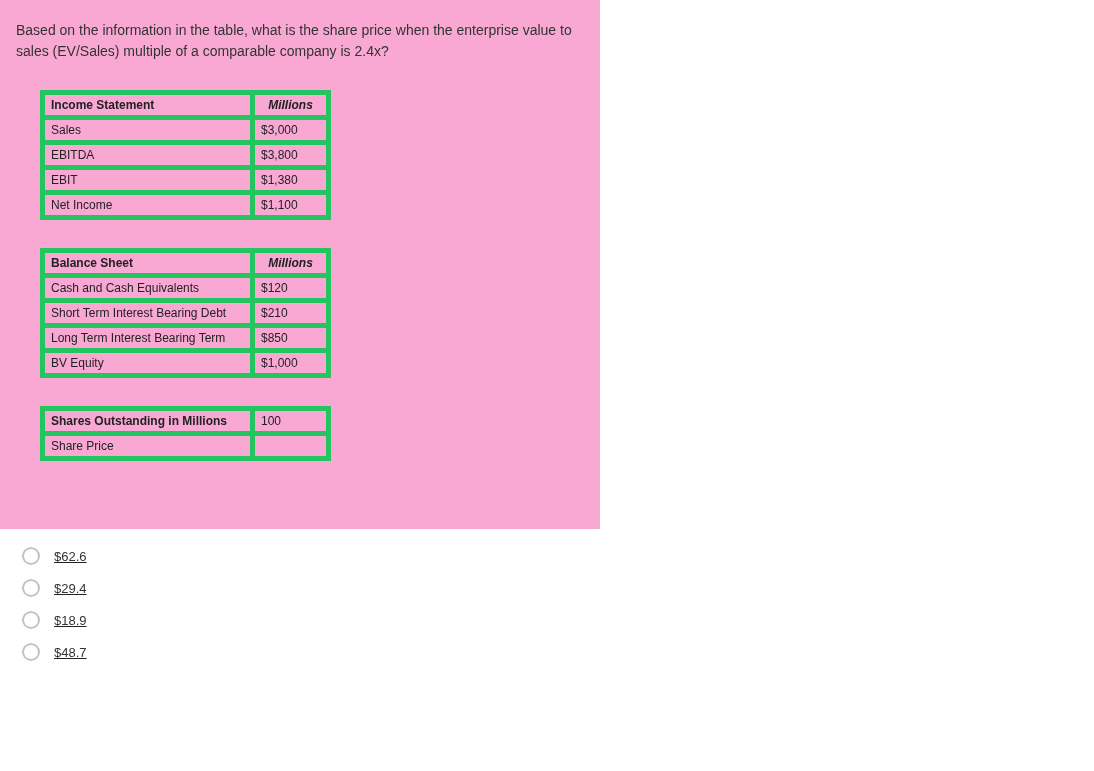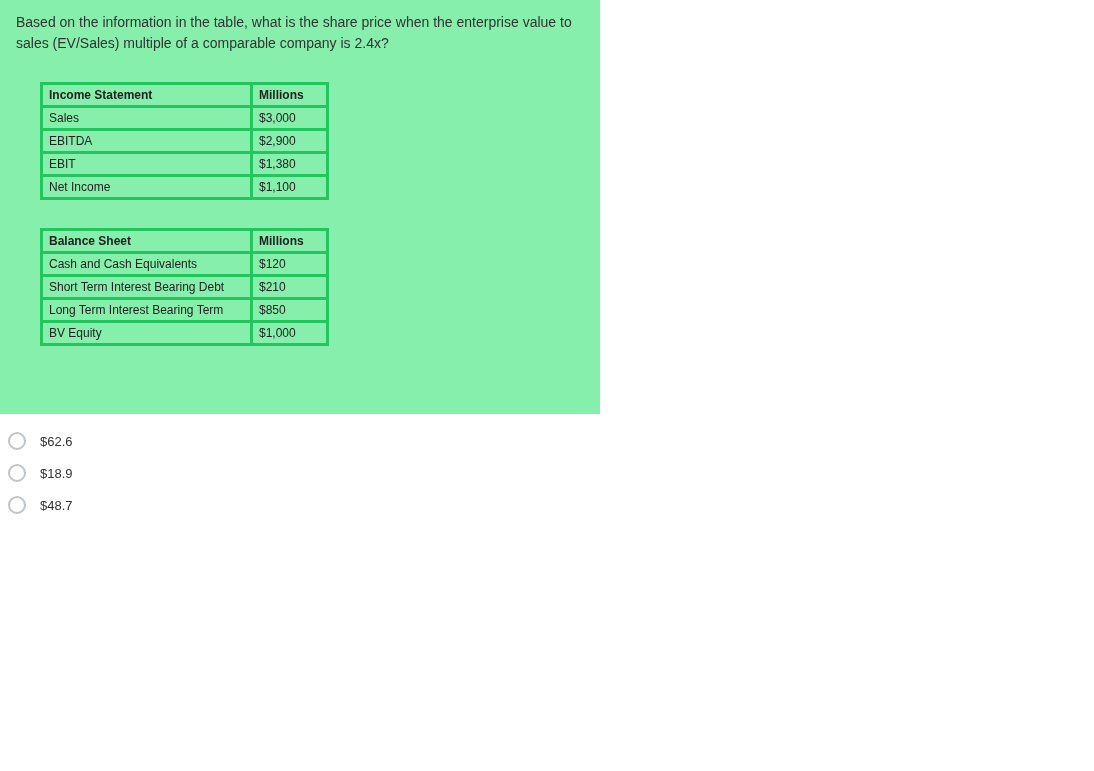--- a/index.html
+++ b/index.html
@@ -4,48 +4,49 @@
 <style>
   * { box-sizing: border-box; }
   body {
     margin: 0;
     font-family: Arial, Helvetica, sans-serif;
     font-size: 13px;
     color: #222;
     background: #fff;
   }
   .question-block {
-    background: #86efac;
-    padding: 12px 16px 40px 16px;
+    background: #f9a8d4;
+    padding: 20px 16px 40px 16px;
     width: 600px;
   }
   .question-text {
     font-size: 14px;
     line-height: 1.5;
     margin-bottom: 28px;
     color: #333;
   }
   .data-table {
     border-collapse: collapse;
     margin-left: 24px;
     margin-bottom: 28px;
     font-size: 12px;
   }
   .data-table td {
-    border: 3px solid #22c55e;
+    border: 5px solid #22c55e;
     padding: 3px 6px;
     height: 20px;
     vertical-align: middle;
   }
   .col-label { width: 210px; text-align: left; }
   .col-value { width: 76px; text-align: left; }
   .hdr-left { font-weight: bold; }
-  .hdr-right { font-weight: bold; text-align: left; }
+  .hdr-right { font-weight: bold; text-align: center; font-style: italic; }
   .answers {
-    padding: 18px 8px;
+    padding: 18px 22px;
+    text-decoration: underline;
   }
   .answer-option {
     display: flex;
     align-items: center;
     margin-bottom: 14px;
     cursor: pointer;
   }
   .radio {
     width: 18px;
     height: 18px;
@@ -70,21 +71,21 @@
         <tr>
       <td class="col-label hdr-left">Income Statement</td>
       <td class="col-value hdr-right">Millions</td>
     </tr>
     <tr>
       <td class="col-label">Sales</td>
       <td class="col-value">$3,000</td>
     </tr>
     <tr>
       <td class="col-label">EBITDA</td>
-      <td class="col-value">$2,900</td>
+      <td class="col-value">$3,800</td>
     </tr>
     <tr>
       <td class="col-label">EBIT</td>
       <td class="col-value">$1,380</td>
     </tr>
     <tr>
       <td class="col-label">Net Income</td>
       <td class="col-value">$1,100</td>
     </tr>
   </tbody>
@@ -108,26 +109,42 @@
       <td class="col-label">Long Term Interest Bearing Term</td>
       <td class="col-value">$850</td>
     </tr>
     <tr>
       <td class="col-label">BV Equity</td>
       <td class="col-value">$1,000</td>
     </tr>
   </tbody>
     </table>
 
+  <table class="data-table">
+    <tbody>
+        <tr>
+      <td class="col-label hdr-left">Shares Outstanding in Millions</td>
+      <td class="col-value">100</td>
+    </tr>
+    <tr>
+      <td class="col-label">Share Price</td>
+      <td class="col-value"></td>
+    </tr>
+  </tbody>
+    </table>
 </div>
 
 <div class="answers">
   <div class="answer-option">
     <span class="radio"></span>
     <span class="answer-label">$62.6</span>
+  </div>
+  <div class="answer-option">
+    <span class="radio"></span>
+    <span class="answer-label">$29.4</span>
   </div>
   <div class="answer-option">
     <span class="radio"></span>
     <span class="answer-label">$18.9</span>
   </div>
   <div class="answer-option">
     <span class="radio"></span>
     <span class="answer-label">$48.7</span>
   </div>
 </div>

